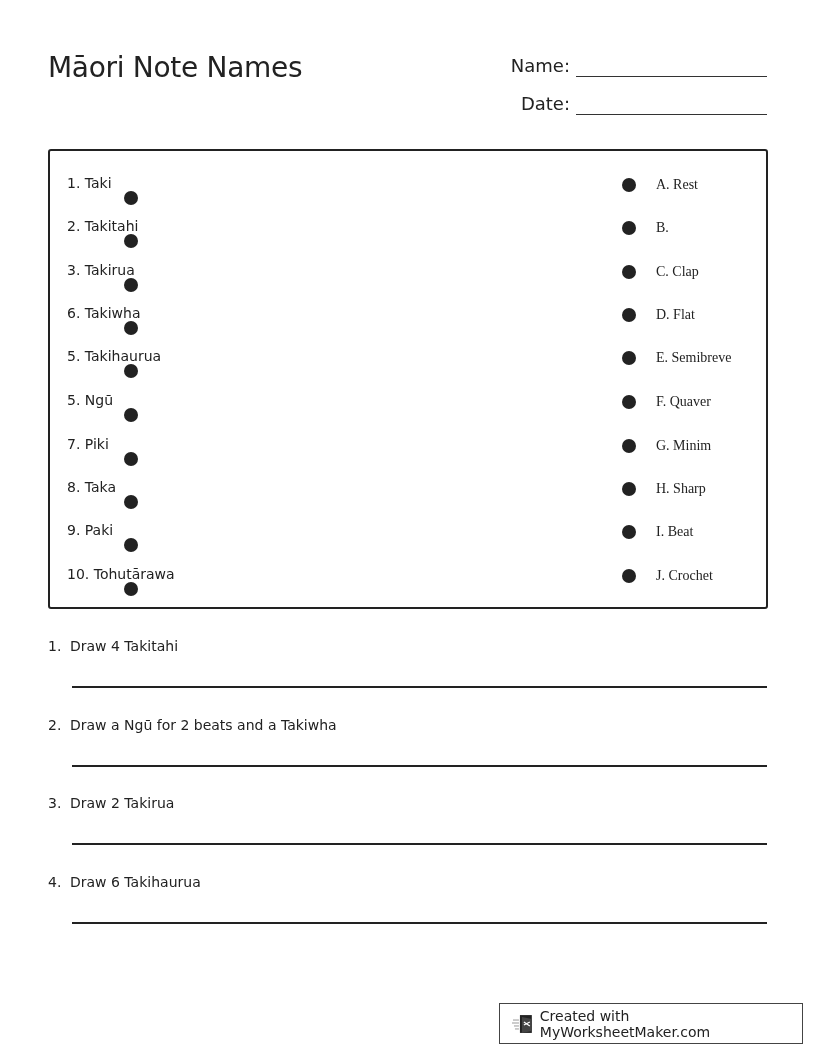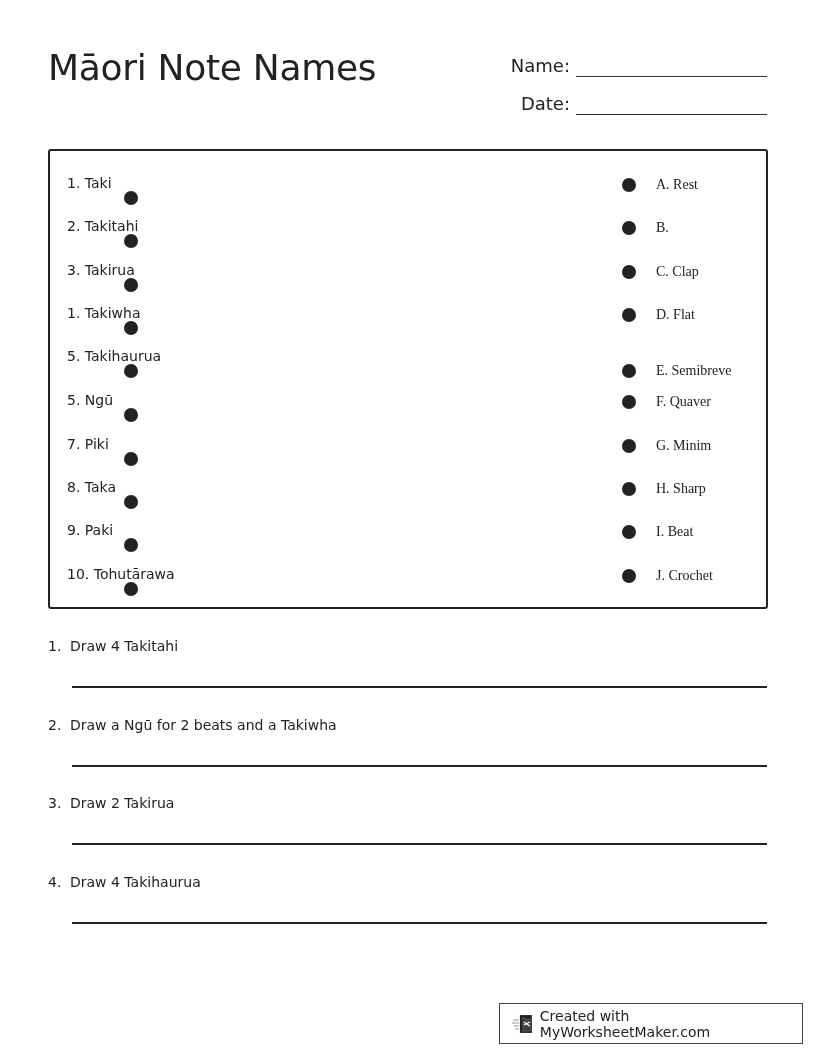--- a/index.html
+++ b/index.html
@@ -1,18 +1,18 @@
 <!DOCTYPE html>
 <html><head>
   <meta charset="utf-8">
   <style>
     html, body { margin: 0; padding: 0; background: #ffffff; }
     body { width: 816px; height: 1056px; position: relative; overflow: hidden;
            font-family: "DejaVu Sans", sans-serif; color: #222222; }
-    .title { position: absolute; left: 48px; top: 48px; font-size: 36px; font-weight: normal;
+    .title { position: absolute; left: 48px; top: 48px; font-size: 28px; font-weight: normal;
              color: #222; letter-spacing: -0.3px; margin: 0; line-height: 40px; }
     .field { position: absolute; display: flex; align-items: flex-end; font-size: 18px; color: #222; }
     .field .lbl { text-align: right; width: 70px; margin-right: 6px; line-height: 22px; }
     .field .line { width: 191px; border-bottom: 1.5px solid #333; height: 22px; }
     #name-field { left: 500px; top: 54px; }
     #date-field { left: 500px; top: 92px; }
 
     .match-box { position: absolute; left: 48px; top: 149px; width: 716px; height: 456px;
                  border: 2px solid #222; border-radius: 3px; }
     .row { position: absolute; height: 20px; display: flex; align-items: center; font-size: 14px; }
@@ -53,21 +53,21 @@
     </div>
   <div class="row left-item" style="top:67px">
       <span class="txt">2. Takitahi</span>
       <span class="dot"></span>
     </div>
   <div class="row left-item" style="top:111px">
       <span class="txt">3. Takirua</span>
       <span class="dot"></span>
     </div>
   <div class="row left-item" style="top:154px">
-      <span class="txt">1. Takiwha</span>
+      <span class="txt">6. Takiwha</span>
       <span class="dot"></span>
     </div>
   <div class="row left-item" style="top:197px">
       <span class="txt">5. Takihaurua</span>
       <span class="dot"></span>
     </div>
   <div class="row left-item" style="top:241px">
       <span class="txt">5. Ngū</span>
       <span class="dot"></span>
     </div>
@@ -97,21 +97,21 @@
       <span class="txt">B.</span>
     </div>
   <div class="row right-item" style="top:111px">
       <span class="dot"></span>
       <span class="txt">C. Clap</span>
     </div>
   <div class="row right-item" style="top:154px">
       <span class="dot"></span>
       <span class="txt">D. Flat</span>
     </div>
-  <div class="row right-item" style="top:210px">
+  <div class="row right-item" style="top:197px">
       <span class="dot"></span>
       <span class="txt">E. Semibreve</span>
     </div>
   <div class="row right-item" style="top:241px">
       <span class="dot"></span>
       <span class="txt">F. Quaver</span>
     </div>
   <div class="row right-item" style="top:285px">
       <span class="dot"></span>
       <span class="txt">G. Minim</span>
@@ -143,21 +143,21 @@
 <div class="answer-line" style="top:765px"></div>
 
 <div class="question" style="top:795px">
   <span class="num">3.</span>
   <span>Draw 2 Takirua</span>
 </div>
 <div class="answer-line" style="top:843px"></div>
 
 <div class="question" style="top:874px">
   <span class="num">4.</span>
-  <span>Draw 4 Takihaurua</span>
+  <span>Draw 6 Takihaurua</span>
 </div>
 <div class="answer-line" style="top:922px"></div>
 
 <div class="footer">
   <svg class="logo" viewBox="0 0 24 22">
     <line x1="1" y1="7" x2="7" y2="7" stroke="#999" stroke-width="1"></line>
     <line x1="0" y1="10" x2="7" y2="10" stroke="#999" stroke-width="1"></line>
     <line x1="2" y1="13" x2="7" y2="13" stroke="#999" stroke-width="1"></line>
     <line x1="3" y1="16" x2="7" y2="16" stroke="#999" stroke-width="1"></line>
     <rect x="8" y="2" width="12" height="18" fill="#222"></rect>

